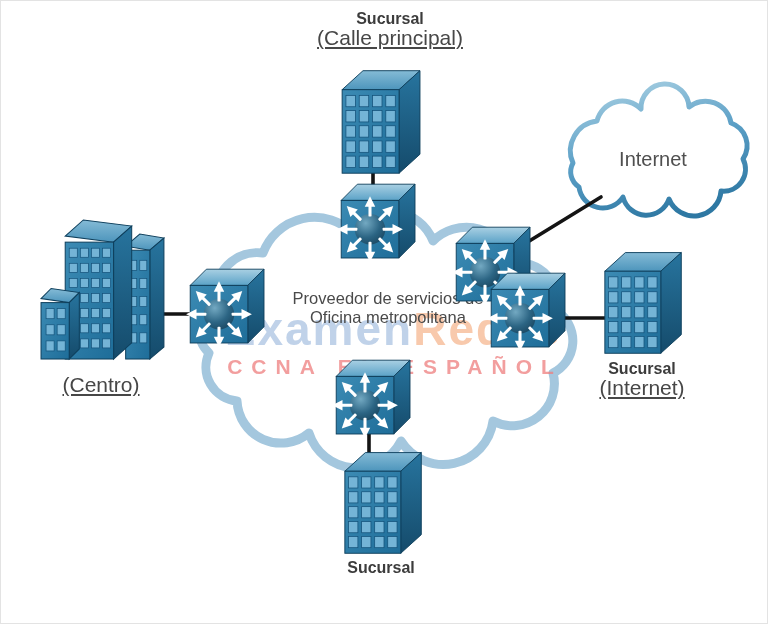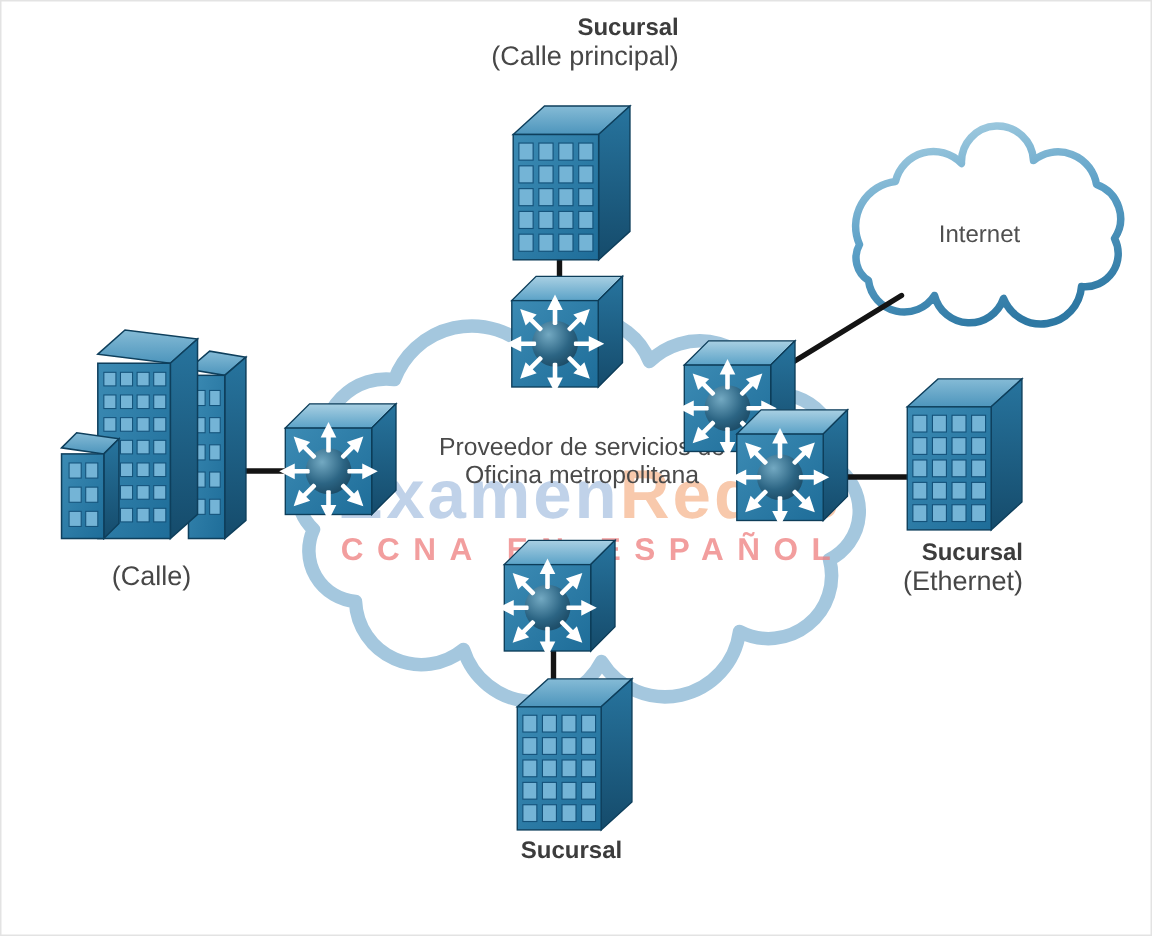--- a/index.html
+++ b/index.html
@@ -9,43 +9,43 @@
     font-family:"Liberation Sans",sans-serif;
   }
   .layer{position:absolute;left:0;top:0;}
   .icon{position:absolute;}
   .icon svg{display:block;width:100%;height:100%;}
   .node-label{
     position:absolute;transform:translateX(-50%);text-align:center;
     white-space:nowrap;color:#3c3c3c;line-height:19px;
   }
   .node-label .name{font-size:16px;font-weight:bold;}
-  .node-label .detail{font-size:18px;font-weight:400;color:#474747;}
+  .node-label .detail{font-size:21px;font-weight:400;color:#474747;text-decoration:underline;}
   .metro-label{
     position:absolute;left:387px;top:288px;transform:translateX(-50%);
     font-size:16.5px;color:#4a4a4a;text-align:center;line-height:19px;
     white-space:nowrap;z-index:4;
   }
   .internet-label{
     position:absolute;left:652px;top:147px;transform:translateX(-50%);
-    font-size:16px;color:#4f4f4f;white-space:nowrap;z-index:4;
+    font-size:20px;color:#4f4f4f;white-space:nowrap;z-index:4;
   }
   .wm-main{
     position:absolute;left:392px;top:301px;transform:translateX(-50%);
     font-size:46px;font-weight:bold;letter-spacing:2px;white-space:nowrap;z-index:3;
   }
   .wm-main .wm-blue{color:rgba(140,173,215,0.55);}
   .wm-main .wm-orange{color:rgba(241,148,90,0.50);}
   .wm-sub{
     position:absolute;left:394px;top:354px;transform:translateX(-50%);
     font-size:21px;font-weight:bold;letter-spacing:9px;
     color:rgba(238,126,126,0.75);white-space:nowrap;z-index:3;
   }
   .z-icons{z-index:5;}
-  .z-labels{z-index:6;text-align:right;}
+  .z-labels{z-index:6;}
 </style>
 </head>
 <body>
 
 <div class="canvas">
 
   <svg class="layer" width="768" height="624">
     <defs>
       <linearGradient id="gTop" x1="0" y1="0" x2="0" y2="1">
         <stop offset="0" stop-color="#a9d0e3"></stop>
@@ -282,23 +282,23 @@
       <svg viewBox="0 0 96 118">
         <use href="#icon-building"></use>
       </svg>
     </div>
 
   <div class="node-label z-labels" style="left:389px;top:8px">
     <div class="name">Sucursal</div>
     <div class="detail">(Calle principal)</div>
   </div>
   <div class="node-label z-labels" style="left:100px;top:374px">
-    <div class="detail">(Calle)</div>
+    <div class="detail">(Centro)</div>
   </div>
   <div class="node-label z-labels" style="left:641px;top:358px">
     <div class="name">Sucursal</div>
-    <div class="detail">(Ethernet)</div>
+    <div class="detail">(Internet)</div>
   </div>
   <div class="node-label z-labels" style="left:380px;top:557px">
     <div class="name">Sucursal</div>
   </div>
 
 </div>
 
 </body></html>

